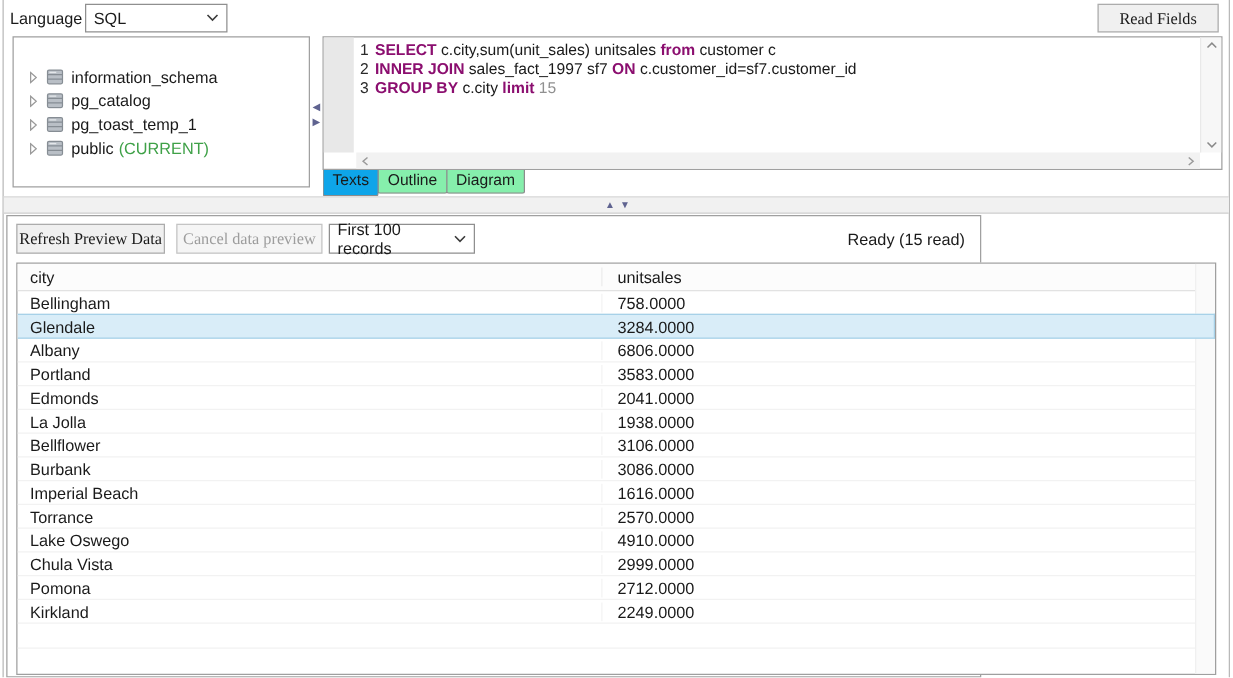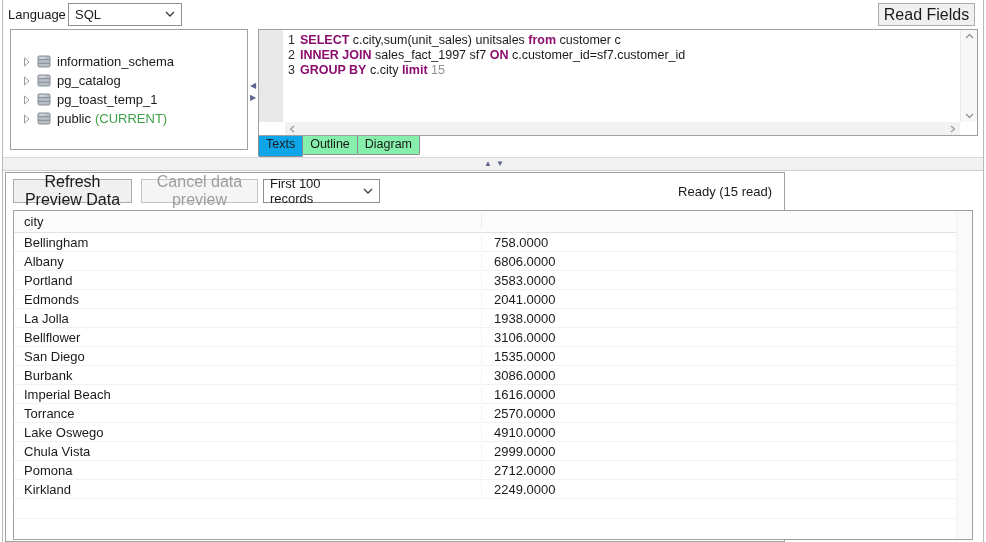--- a/index.html
+++ b/index.html
@@ -8,21 +8,21 @@
   .frame-line{position:absolute;top:0;bottom:0;width:1px;background:#b9b9b9;}
 
   
   .lbl{position:absolute;left:8px;top:7px;}
   .combo{position:absolute;height:23px;background:#fff;border:1px solid #8f8f8f;
          box-sizing:border-box;display:flex;align-items:center;padding:0 6px;cursor:default;}
   .combo .chev{margin-left:auto;display:flex;align-items:center;}
   .combo-lang{left:68px;top:3px;width:114px;}
   .btn{position:absolute;height:23px;background:#f0f0f0;border:1px solid #acacac;
        box-sizing:border-box;display:flex;align-items:center;justify-content:center;
-       font-family:Liberation Sans, sans-serif;font-size:16px;color:#1a1a1a;padding:0;}
+       font-family:Liberation Serif, serif;font-size:13px;color:#1a1a1a;padding:0;}
   .btn-readfields{left:878px;top:3px;width:97px;}
 
   
   .tree-panel{position:absolute;left:10px;top:29px;width:238px;height:121px;
               border:1px solid #a0a0a0;box-sizing:border-box;background:#fff;padding-top:22px;}
   .tree-item{height:19px;display:flex;align-items:center;padding-left:12px;white-space:nowrap;}
   .expander{width:14px;display:flex;align-items:center;}
   .db-icon{width:18px;display:flex;align-items:center;}
   .tree-label{margin-left:2px;}
   .suffix-green{color:var(--current_schema_green);margin-left:4px;}
@@ -247,26 +247,31 @@
         <svg width="10" height="7" viewBox="0 0 10 7">
             <polyline points="1,1 5,5 9,1" fill="none" stroke="#3c3c3c" stroke-width="1.3"></polyline>
           </svg>
       </span>
     </div>
     <span class="status">Ready (15 read)</span>
 
     <div class="ptable">
       <div class="thead">
         <span class="c1">city</span>
+        <span class="c2">unitsales</span>
       </div>
       <div class="tbody">
         <div class="trow">
           <span class="c1">Bellingham</span>
           <span class="c2">758.0000</span>
         </div>
+        <div class="trow sel">
+          <span class="c1">Glendale</span>
+          <span class="c2">3284.0000</span>
+        </div>
         <div class="trow">
           <span class="c1">Albany</span>
           <span class="c2">6806.0000</span>
         </div>
         <div class="trow">
           <span class="c1">Portland</span>
           <span class="c2">3583.0000</span>
         </div>
         <div class="trow">
           <span class="c1">Edmonds</span>
@@ -274,24 +279,20 @@
         </div>
         <div class="trow">
           <span class="c1">La Jolla</span>
           <span class="c2">1938.0000</span>
         </div>
         <div class="trow">
           <span class="c1">Bellflower</span>
           <span class="c2">3106.0000</span>
         </div>
         <div class="trow">
-          <span class="c1">San Diego</span>
-          <span class="c2">1535.0000</span>
-        </div>
-        <div class="trow">
           <span class="c1">Burbank</span>
           <span class="c2">3086.0000</span>
         </div>
         <div class="trow">
           <span class="c1">Imperial Beach</span>
           <span class="c2">1616.0000</span>
         </div>
         <div class="trow">
           <span class="c1">Torrance</span>
           <span class="c2">2570.0000</span>

